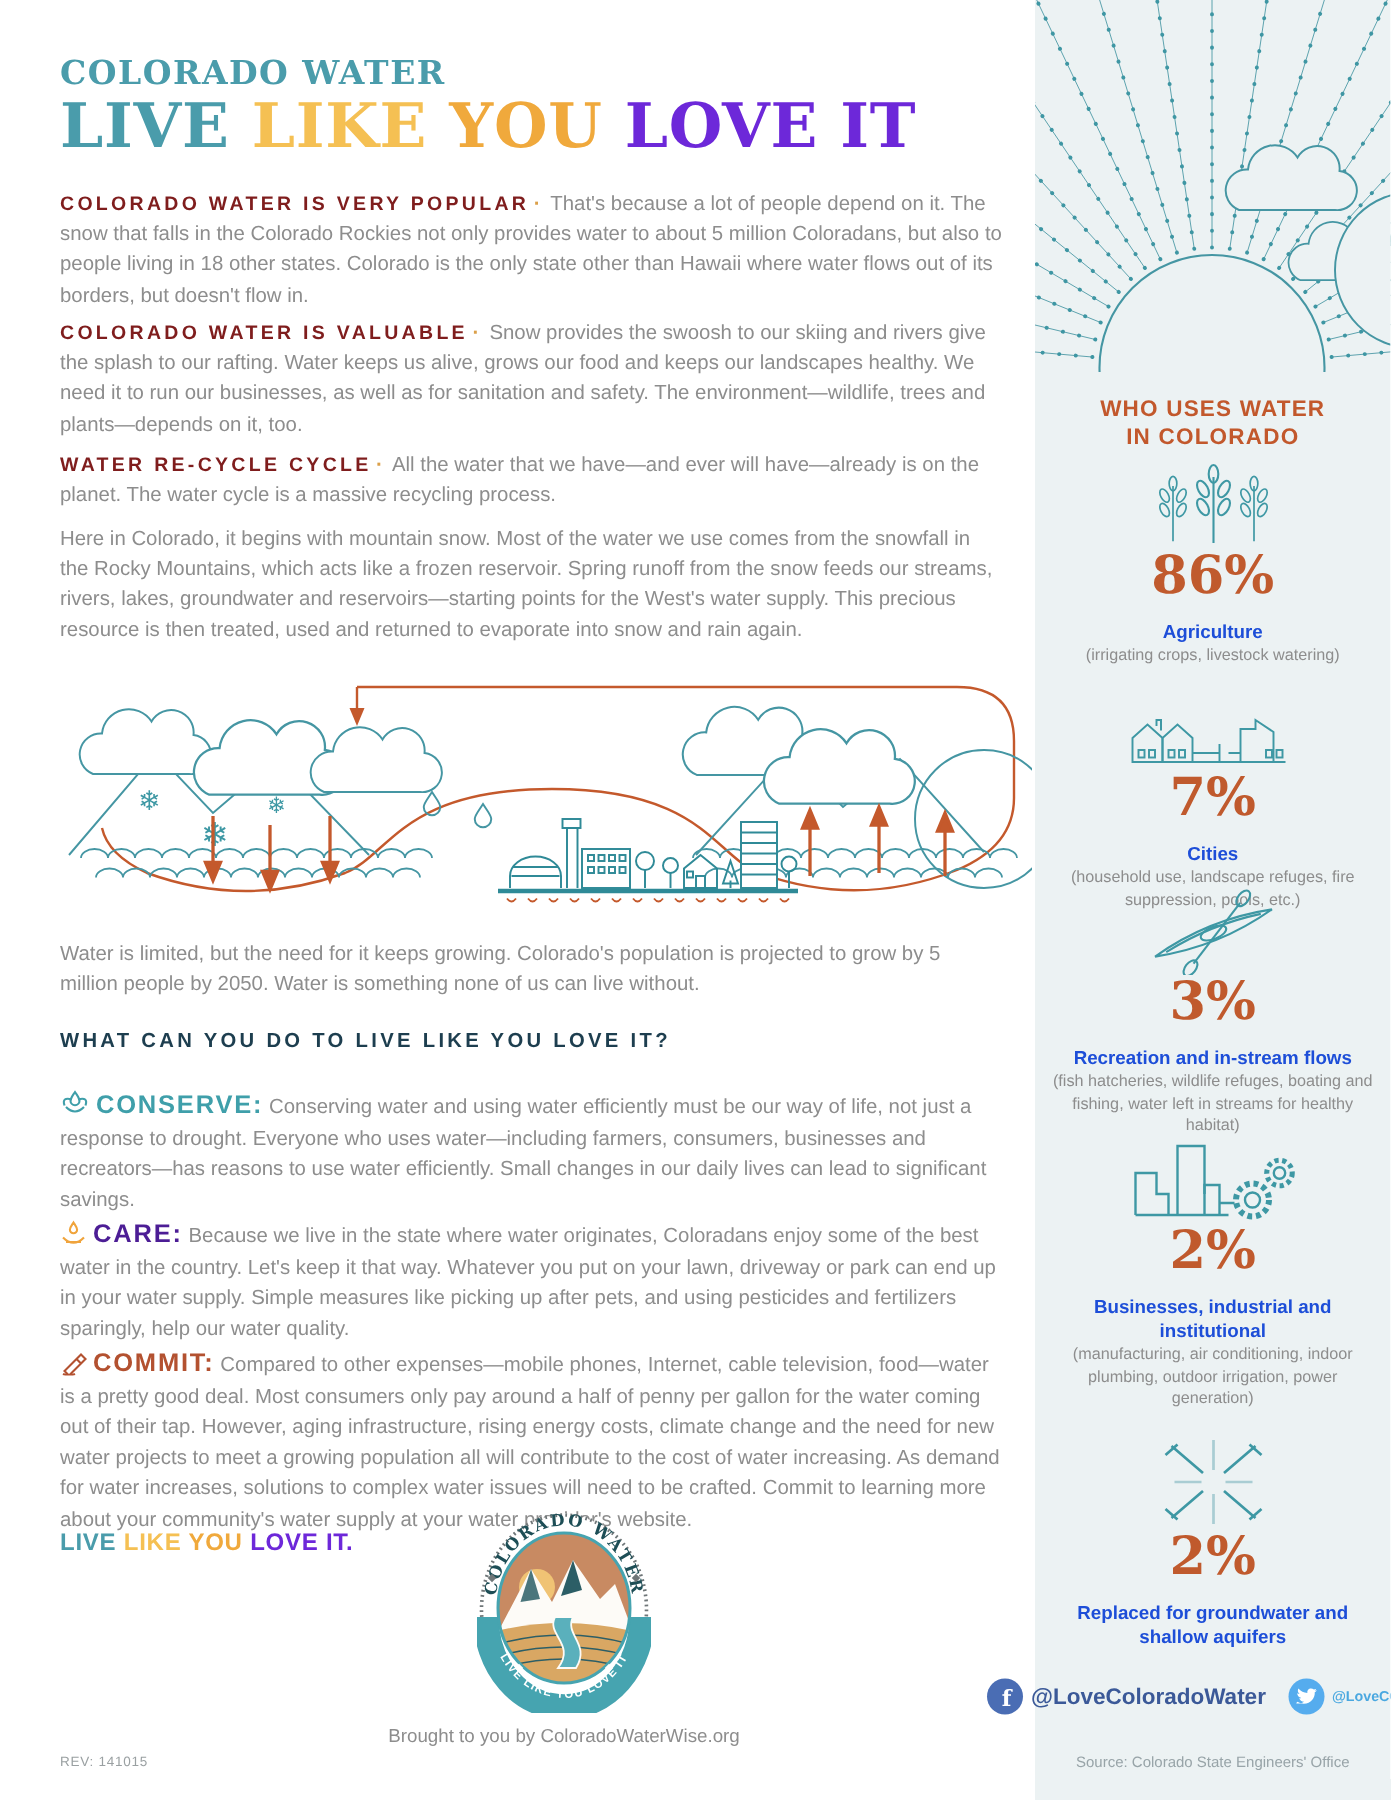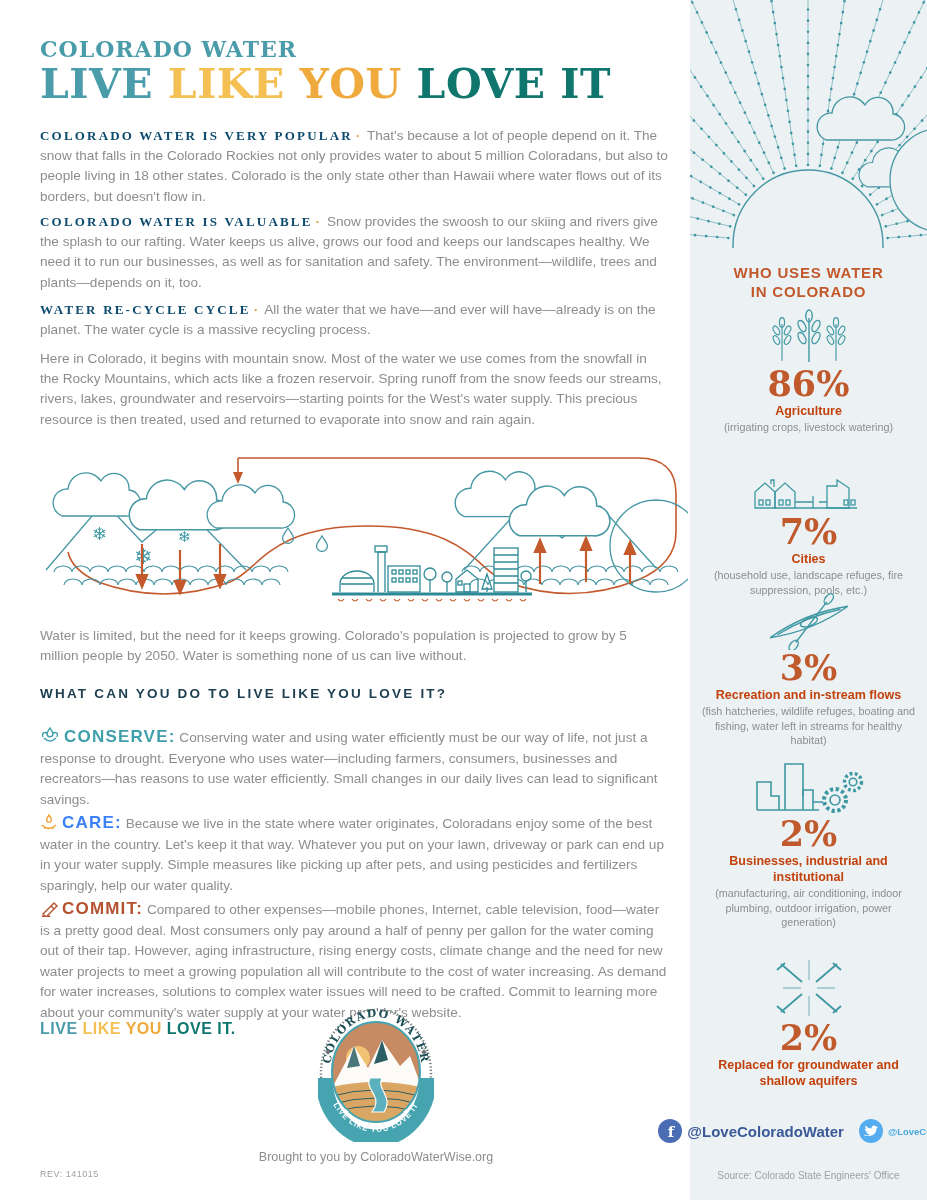--- a/index.html
+++ b/index.html
@@ -10,38 +10,38 @@
   .kicker{
     position:absolute;left:40px;top:36px;
     font-family:"DejaVu Serif",serif;font-weight:700;font-size:22px;
     letter-spacing:1px;color:#4a9cab;
   }
   .big-title{
     position:absolute;left:40px;top:60px;
     font-family:"DejaVu Serif",serif;font-weight:700;font-size:41px;
     letter-spacing:0.5px;white-space:nowrap;
   }
-  .w-teal{color:#4a9cab}.w-yellow{color:#f5c053}.w-amber{color:#f0a93c}.w-rust{color:#0f766e}
+  .w-teal{color:#4a9cab}.w-yellow{color:#f5c053}.w-amber{color:#f0a93c}.w-rust{color:#6d28d9}
   .para{
     position:absolute;left:40px;width:628px;
     font-size:13.6px;line-height:1.5;color:#8d8d8d;
   }
   .para b.head{
-    font-family:Liberation Serif, serif;font-weight:700;font-size:13px;
-    letter-spacing:2.2px;color:#0c4a6e;
+    font-family:Liberation Sans, sans-serif;font-weight:700;font-size:13px;
+    letter-spacing:2.2px;color:#7f1d1d;
   }
   .sep-dot{color:#dba04a;font-weight:700;padding:0 3px;}
   .q-head{
     position:absolute;left:40px;top:666px;
     font-weight:700;font-size:13.5px;letter-spacing:2.2px;color:#1d3e4f;margin-top:20px;
   }
   .action{position:absolute;left:40px;width:628px;font-size:13.6px;line-height:1.5;color:#8d8d8d;}
   .action .a-label{font-weight:700;font-size:17px;letter-spacing:1.2px;}
   .a-conserve .a-label{color:#3f9faa}
-  .a-care .a-label{color:#3b82f6}
+  .a-care .a-label{color:#4c1d95}
   .a-commit .a-label{color:#b35130}
   .a-icon{display:inline-block;vertical-align:-3px;margin-right:4px;}
   .tagline{
     position:absolute;left:40px;top:1020px;
     font-family:Liberation Sans, sans-serif;font-weight:700;font-size:16px;letter-spacing:0.5px;
   }
   .logo-wrap{position:absolute;left:318px;top:1006px;width:116px;height:136px;}
   .brought{
     position:absolute;left:236px;top:1150px;width:280px;text-align:center;
     font-size:12.5px;color:#8d8d8d;
@@ -52,21 +52,21 @@
   .sun-art{position:absolute;left:0;top:0;width:237px;height:248px;}
   .sb-heading{
     position:absolute;top:252px;left:0;width:100%;text-align:center;
     font-weight:700;font-size:15px;letter-spacing:0.8px;color:#c2582c;line-height:1.25;
   }
   .stat{position:absolute;left:8px;width:221px;text-align:center;}
   .stat-icon{height:auto;}
   .stat-pct{
     font-family:"DejaVu Serif",serif;font-weight:700;font-size:35px;color:#c05a2d;line-height:1.05;
   }
-  .stat-label{font-weight:700;font-size:12.5px;color:#c2410c;line-height:1.3;margin-top:0;}
+  .stat-label{font-weight:700;font-size:12.5px;color:#1d4ed8;line-height:1.3;margin-top:10px;}
   .stat-sub{font-size:10.8px;color:#8d8d8d;line-height:1.35;margin-top:1px;}
   .social{position:absolute;top:1118px;left:0;width:100%;display:flex;justify-content:center;gap:14px;align-items:center;}
   .soc-item{display:flex;align-items:center;gap:4px;}
   .fb-handle{font-size:15px;font-weight:700;color:#3b5998;}
   .tw-handle{font-size:9.5px;font-weight:700;color:#4aa8e0;}
   .source{
     position:absolute;top:1170px;left:0;width:100%;text-align:center;
     font-size:10px;color:#98a4a8;
   }
   svg{display:block}

